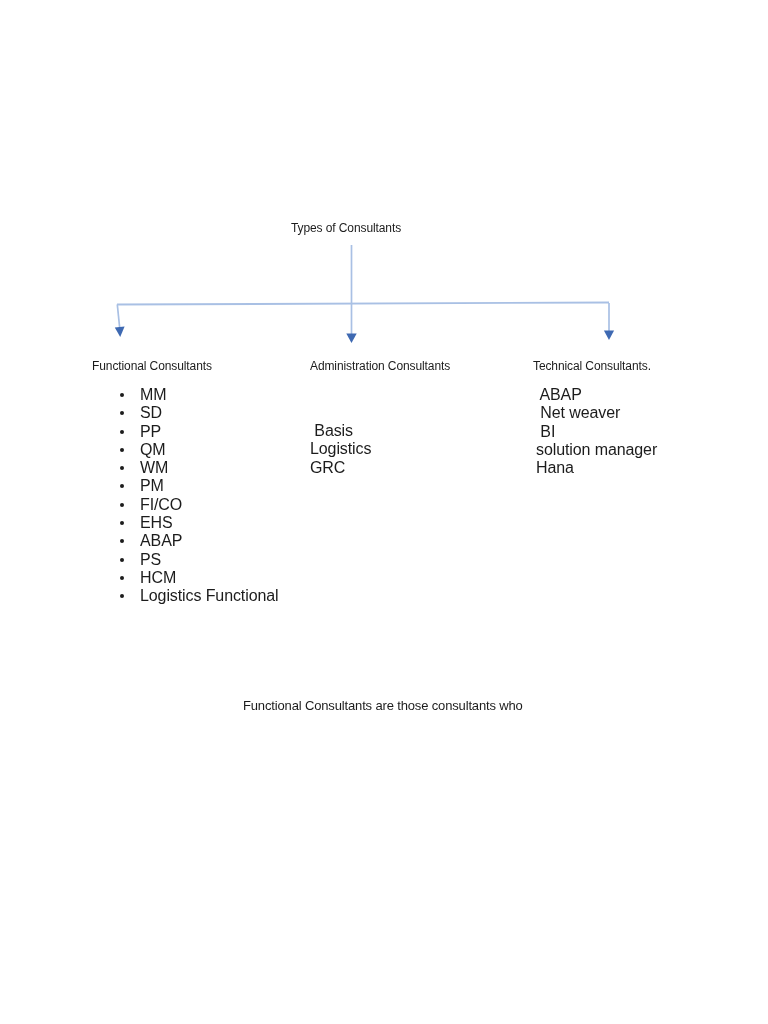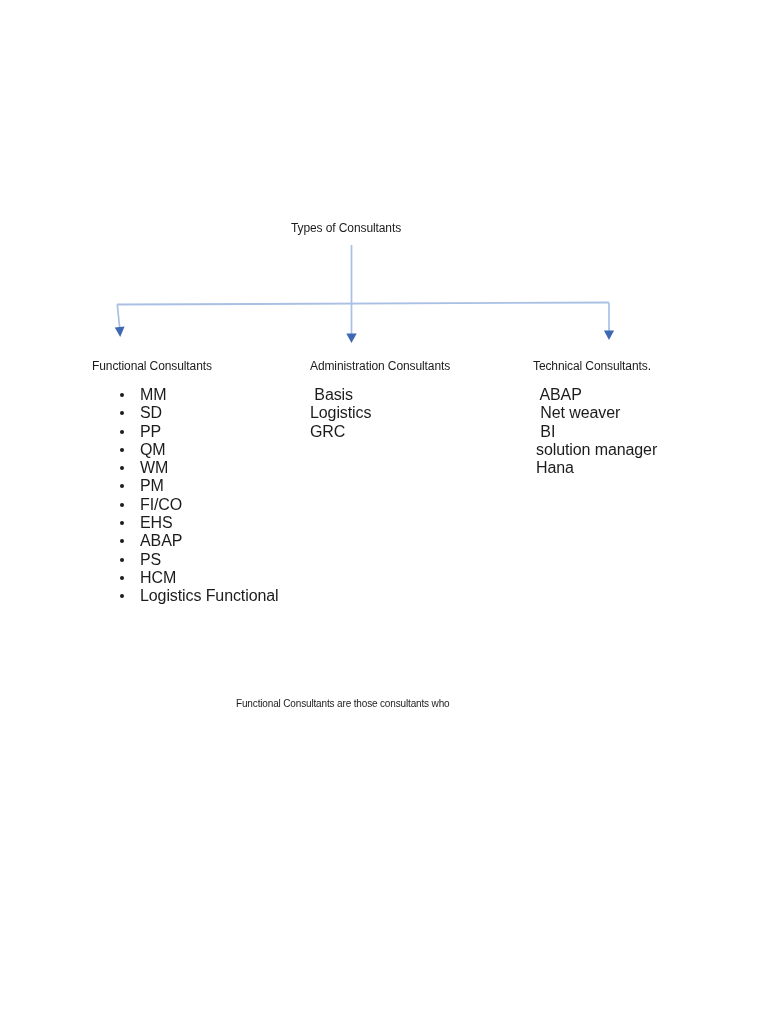--- a/index.html
+++ b/index.html
@@ -46,42 +46,42 @@
   .heading-technical { left: 533px; }
   .item-list {
     position: absolute;
     top: 386px;
     font-size: 16px;
     line-height: 18.3px;
     letter-spacing: -0.1px;
     list-style: none;
   }
   .list-functional { left: 114px; }
-  .list-admin { left: 310px; }
+  .list-admin { left: 310px; margin-top: 36px; }
   .list-technical { left: 536px; }
   .item-list li { white-space: pre; }
   .bullet-list li {
     position: relative;
     padding-left: 26px;
   }
   .bullet-dot {
     position: absolute;
     left: 6px;
     top: 7px;
     width: 4px;
     height: 4px;
     border-radius: 50%;
     background: var(--text-color);
     display: inline-block;
   }
   .body-sentence {
     position: absolute;
-    left: 236px;
+    left: 243px;
     top: 698px;
-    font-size: 10px;
+    font-size: 13px;
     letter-spacing: -0.15px;
     white-space: pre;
   }
 </style>
 </head>
 <body>
 
 <div class="page">
 
   <div class="root-label">Types of Consultants</div>

